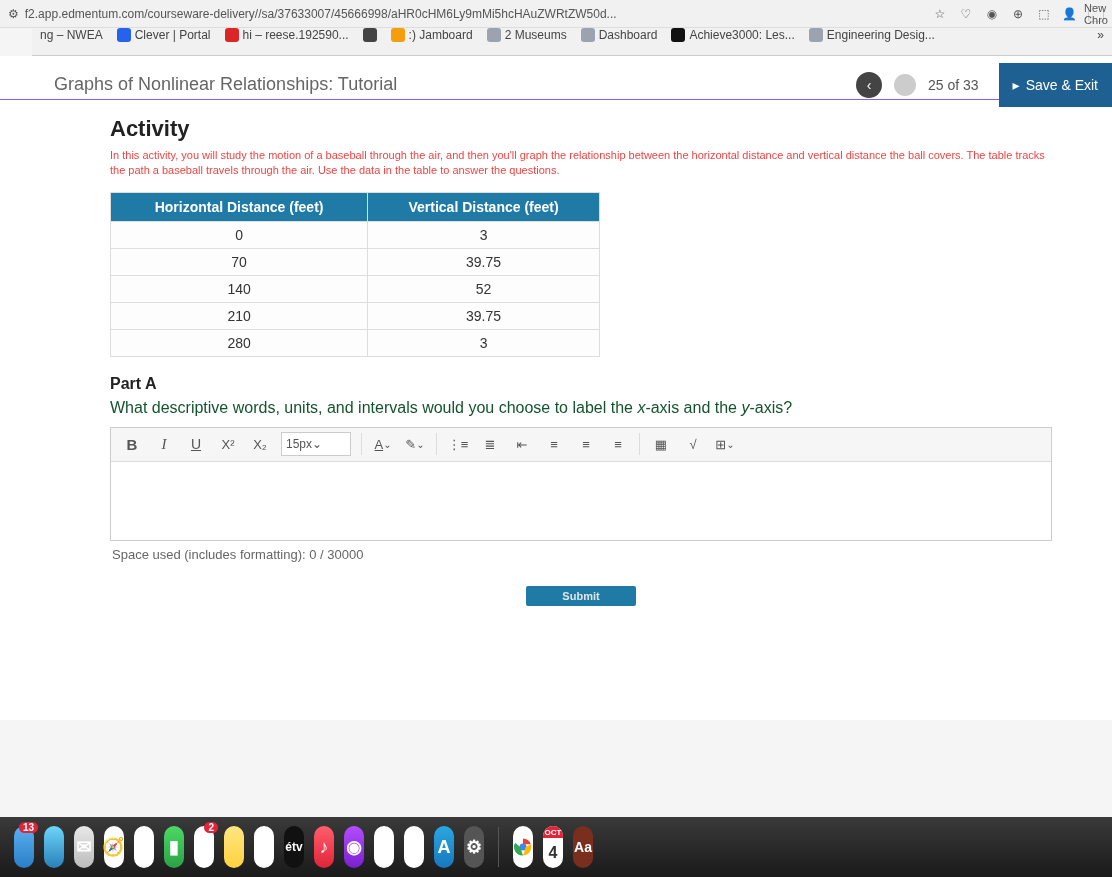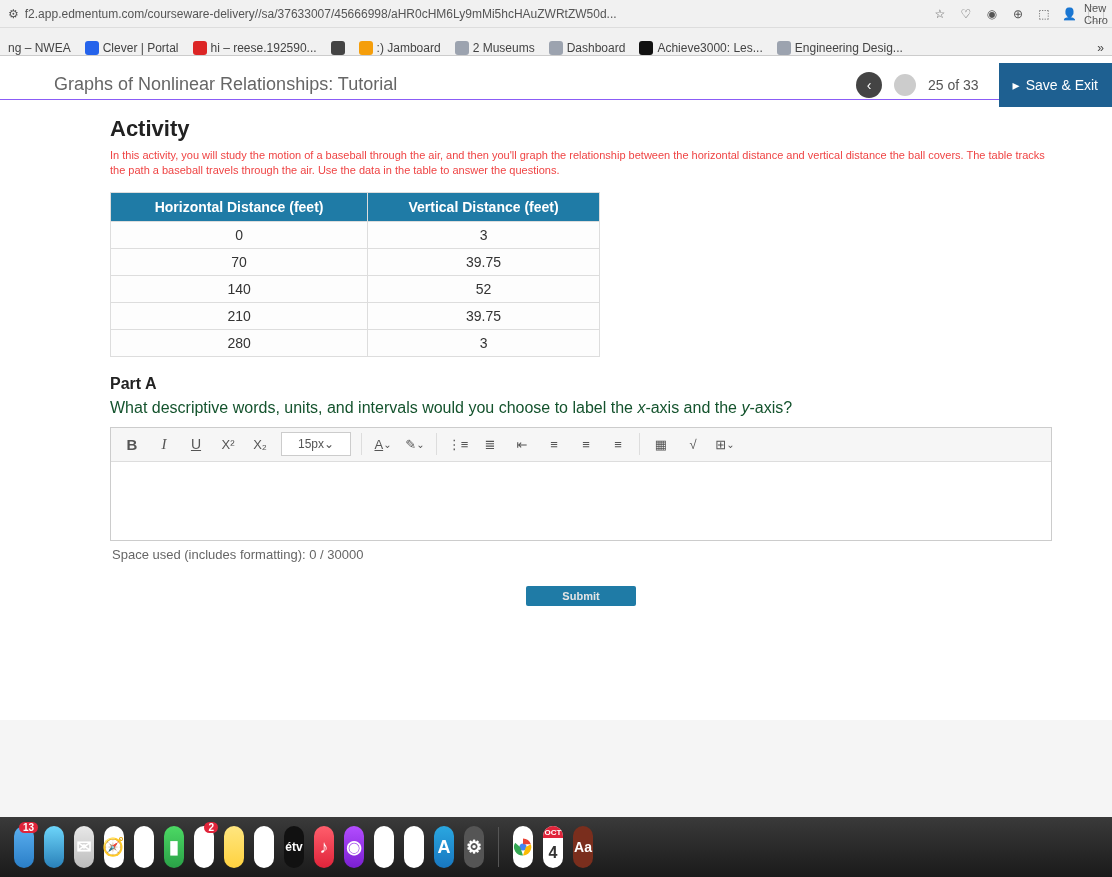--- a/index.html
+++ b/index.html
@@ -2,21 +2,21 @@
 <html><head>
 <meta charset="utf-8">
 <style>
 * { box-sizing: border-box; margin: 0; padding: 0; }
 body { font-family: "Helvetica Neue", Arial, sans-serif; background: #f5f5f5; width: 1112px; height: 877px; overflow: hidden; color: #333; }
 .browser-url-bar { height: 28px; background: #f1f1f1; display: flex; align-items: center; padding: 0 8px; font-size: 12px; color: #555; border-bottom: 1px solid #ddd; }
 .url-text { flex: 1; overflow: hidden; white-space: nowrap; }
 .url-icons { display: flex; gap: 10px; align-items: center; }
 .url-icons span { width: 16px; height: 16px; display: inline-flex; align-items: center; justify-content: center; }
 .newchrome { border: 1px solid #ccc; padding: 1px 6px; border-radius: 3px; font-size: 11px; }
-.bookmarks-bar { height: 28px; background: #f1f1f1; display: flex; align-items: flex-end; padding: 0 8px; font-size: 12px; color: #444; gap: 14px; border-bottom: 1px solid #ccc; }
+.bookmarks-bar { height: 28px; background: #f1f1f1; display: flex; align-items: flex-start; padding: 0 8px; font-size: 12px; color: #444; gap: 14px; border-bottom: 1px solid #ccc; margin-left: 32px; }
 .bookmark { display: flex; align-items: center; gap: 4px; white-space: nowrap; }
 .bm-icon { width: 14px; height: 14px; background: #888; border-radius: 3px; display: inline-block; }
 .bm-icon.c1{background:#2563eb;} .bm-icon.c2{background:#dc2626;} .bm-icon.c3{background:#444;} .bm-icon.c4{background:#f59e0b;} .bm-icon.c5{background:#9ca3af;} .bm-icon.c6{background:#9ca3af;} .bm-icon.c7{background:#111;} .bm-icon.c8{background:#9ca3af;}
 .page-header { height: 44px; background: #fff; display: flex; align-items: center; padding: 14px 20px 0 54px; color: #666; font-size: 18px; border-bottom: 1px solid #8b5cf6; }
 .page-header .title { flex: 1; }
 .hdr-right { display: flex; align-items: center; gap: 12px; }
 .nav-btn { width: 26px; height: 26px; background: #444; border-radius: 50%; color: #fff; display: flex; align-items: center; justify-content: center; font-size: 14px; }
 .dot { width: 22px; height: 22px; background: #ccc; border-radius: 50%; }
 .pager { font-size: 14px; color: #555; }
 .save-exit { background: #1e6091; color: #fff; padding: 8px 14px; font-size: 14px; display: flex; align-items: center; gap: 6px; margin-left: 8px; height: 44px; margin-right:-20px;}
@@ -29,21 +29,21 @@
 .part-label { font-weight: bold; font-size: 16px; margin-bottom: 6px; color: #222;}
 .question { font-size: 16px; color: #14532d; margin-bottom: 10px; }
 .italic-x { font-style: italic; }
 .editor { border: 1px solid #ccc; background: #fafafa; }
 .toolbar { display: flex; align-items: center; height: 34px; border-bottom: 1px solid #ddd; background: #f6f6f6; padding: 0 6px; gap: 2px; font-size: 13px; color: #555; }
 .tbtn { width: 30px; height: 28px; display: flex; align-items: center; justify-content: center; border-radius: 3px; }
 .tbtn.bold { font-weight: bold; font-size: 15px;}
 .tbtn.italic { font-style: italic; font-family: Georgia; font-size: 15px;}
 .tbtn.under { text-decoration: underline; font-size: 14px;}
 .tbtn.sup, .tbtn.sub { font-size: 13px; }
-.fontsize { width: 70px; height: 24px; border: 1px solid #ccc; background: #fff; font-size: 12px; padding: 0 4px; display:flex; align-items:center; justify-content:center; margin: 0 4px;}
+.fontsize { width: 70px; height: 24px; border: 1px solid #ccc; background: #fff; font-size: 12px; padding: 0 4px; display:flex; align-items:center; justify-content:flex-start; margin: 0 4px;}
 .sep { width: 1px; height: 22px; background: #ddd; margin: 0 4px; }
 .editor-area { height: 78px; background: #fff; padding: 6px; }
 .space-used { font-size: 13px; color: #666; padding: 6px 2px; }
 .submit-row { text-align: center; margin-top: 18px; }
 .submit-btn { background: #1f7ba6; color: #e5e5e5; border: none; padding: 4px 36px; font-size: 11px; font-weight: bold; border-radius: 2px; }
 .dock { position: absolute; bottom: 0; left: 0; right: 0; height: 60px; background: linear-gradient(#3a3a3a,#1a1a1a); display: flex; align-items: center; padding: 0 14px; gap: 10px; }
 .dock-item { width: 20px; height: 42px; border-radius: 10px; background: #666; display:flex; align-items:center; justify-content:center; color:#fff; font-size:18px; font-weight:bold;}
 .dock-sep { width: 1px; height: 40px; background: #555; margin: 0 4px;}
 .di-finder{background:linear-gradient(#5bb0f0,#2a7ec7);} .di-mail{background:linear-gradient(#e8e8e8,#bcbcbc);} .di-maps{background:#fff;} .di-photos{background:#fff;} .di-ft{background:linear-gradient(#4cd964,#2aa147);} .di-rem{background:#fff;} .di-notes{background:linear-gradient(#ffe680,#ffd23f);} .di-free{background:#fff;} .di-tv{background:#111;color:#fff;font-size:12px;} .di-music{background:linear-gradient(#ff5e6c,#e0243a);} .di-pod{background:linear-gradient(#b34dff,#7a1fd1);} .di-news{background:#fff;} .di-lp{background:#fff;} .di-app{background:linear-gradient(#2aa7e0,#1877c0);} .di-set{background:#555;} .di-chrome{background:#fff;} .di-cal{background:#fff;color:#333;font-size:16px;} .di-dict{background:#7a2e1d;color:#fff;font-size:14px;}
 .badge{position:relative;} .badge::after{content:attr(data-badge); position:absolute; top:-4px; right:-4px; background:#e0243a;color:#fff; font-size:10px; border-radius:8px; padding:0 4px;}

